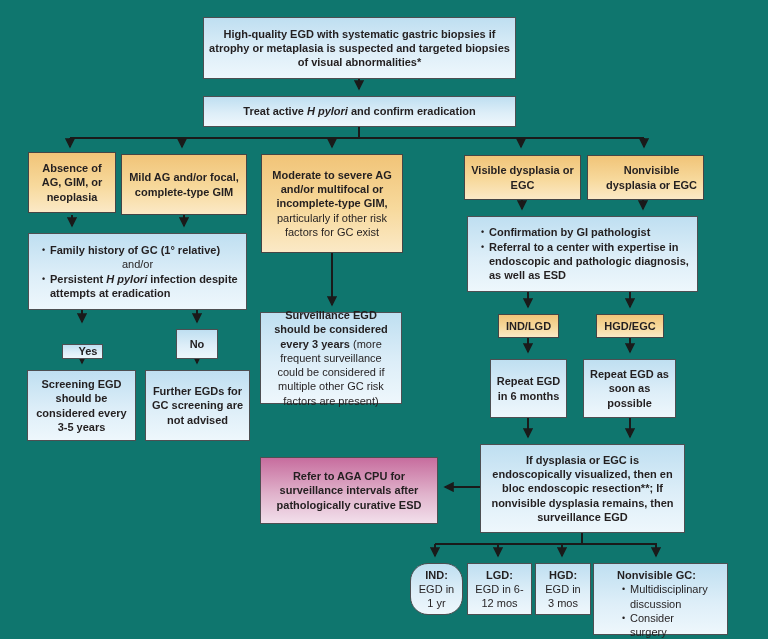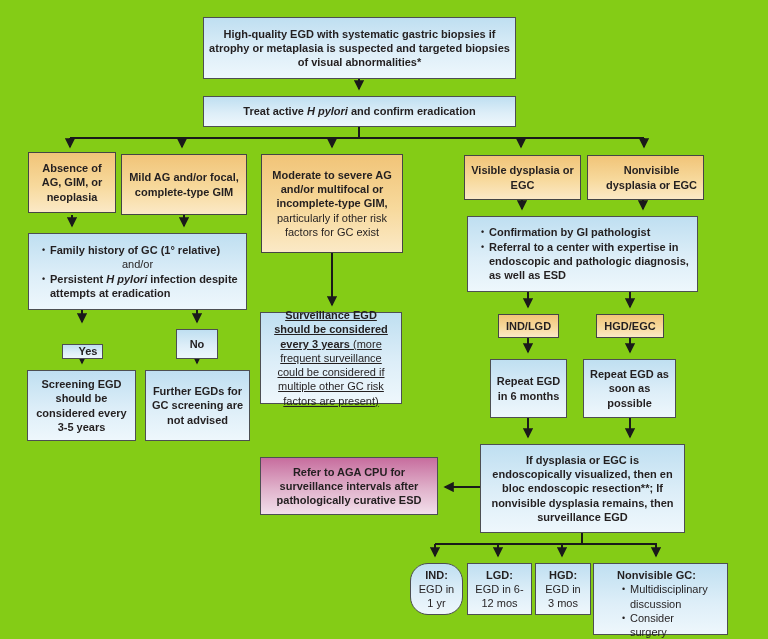--- a/index.html
+++ b/index.html
@@ -1,17 +1,17 @@
 <!DOCTYPE html>
 <html><head>
 <meta charset="utf-8">
 <style>
   html,body{margin:0;padding:0;background:#ffffff;}
   #canvas{
-    position:relative;width:768px;height:639px;background:#84cc16;
+    position:relative;width:768px;height:639px;background:#0f766e;
     font-family:"Liberation Sans",sans-serif;color:#231f20;overflow:hidden;
   }
   #arrows{position:absolute;left:0;top:0;width:768px;height:639px;z-index:1;}
   .box{
     position:absolute;box-sizing:border-box;border:1.6px solid #4d4f52;
     display:flex;flex-direction:column;align-items:center;justify-content:center;
     text-align:center;font-weight:bold;font-size:11px;line-height:1.3;z-index:2;
     padding:3px 5px;
   }
   .blue{background:linear-gradient(to bottom,#bfdff1 0%,#ddeef8 55%,#eef7fc 100%);}
@@ -141,21 +141,21 @@
     <span>No</span>
   </div>
 
   <div class="box blue" style="left:27px;top:370px;width:109px;height:71px;">
     <span>Screening EGD should be considered every 3-5 years</span>
   </div>
   <div class="box blue" style="left:145px;top:370px;width:105px;height:71px;">
     <span>Further EGDs for GC screening are not advised</span>
   </div>
 
-  <div class="box blue" style="left:260px;top:312px;width:142px;height:92px;text-decoration:underline;">
+  <div class="box blue" style="left:260px;top:312px;width:142px;height:92px;">
     <span><span>Surveillance EGD should be considered every 3 years</span> <span class="regular">(more frequent surveillance could be considered if multiple other GC risk factors are present)</span></span>
   </div>
 
   <div class="box orange" style="left:498px;top:314px;width:61px;height:24px;">
     <span>IND/LGD</span>
   </div>
   <div class="box orange" style="left:596px;top:314px;width:68px;height:24px;">
     <span>HGD/EGC</span>
   </div>
 
@@ -163,21 +163,21 @@
     <span>Repeat EGD in 6 months</span>
   </div>
   <div class="box blue" style="left:583px;top:359px;width:93px;height:59px;">
     <span>Repeat EGD as soon as possible</span>
   </div>
 
   <div class="box blue" style="left:480px;top:444px;width:205px;height:89px;">
     <span>If dysplasia or EGC is endoscopically visualized, then en bloc endoscopic resection**; If nonvisible dysplasia remains, then surveillance EGD</span>
   </div>
 
-  <div class="box pink" style="left:260px;top:457px;width:178px;height:58px;">
+  <div class="box pink" style="left:260px;top:457px;width:178px;height:67px;">
     <span>Refer to AGA CPU for surveillance intervals after pathologically curative ESD</span>
   </div>
 
   <div class="box blue" style="left:410px;top:563px;width:53px;height:52px;border-radius:18px;">
     <span class="small-label">IND:</span>
     <span class="regular">EGD in 1 yr</span>
   </div>
   <div class="box blue" style="left:467px;top:563px;width:65px;height:52px;">
     <span class="small-label">LGD:</span>
     <span class="regular">EGD in 6-12 mos</span>

